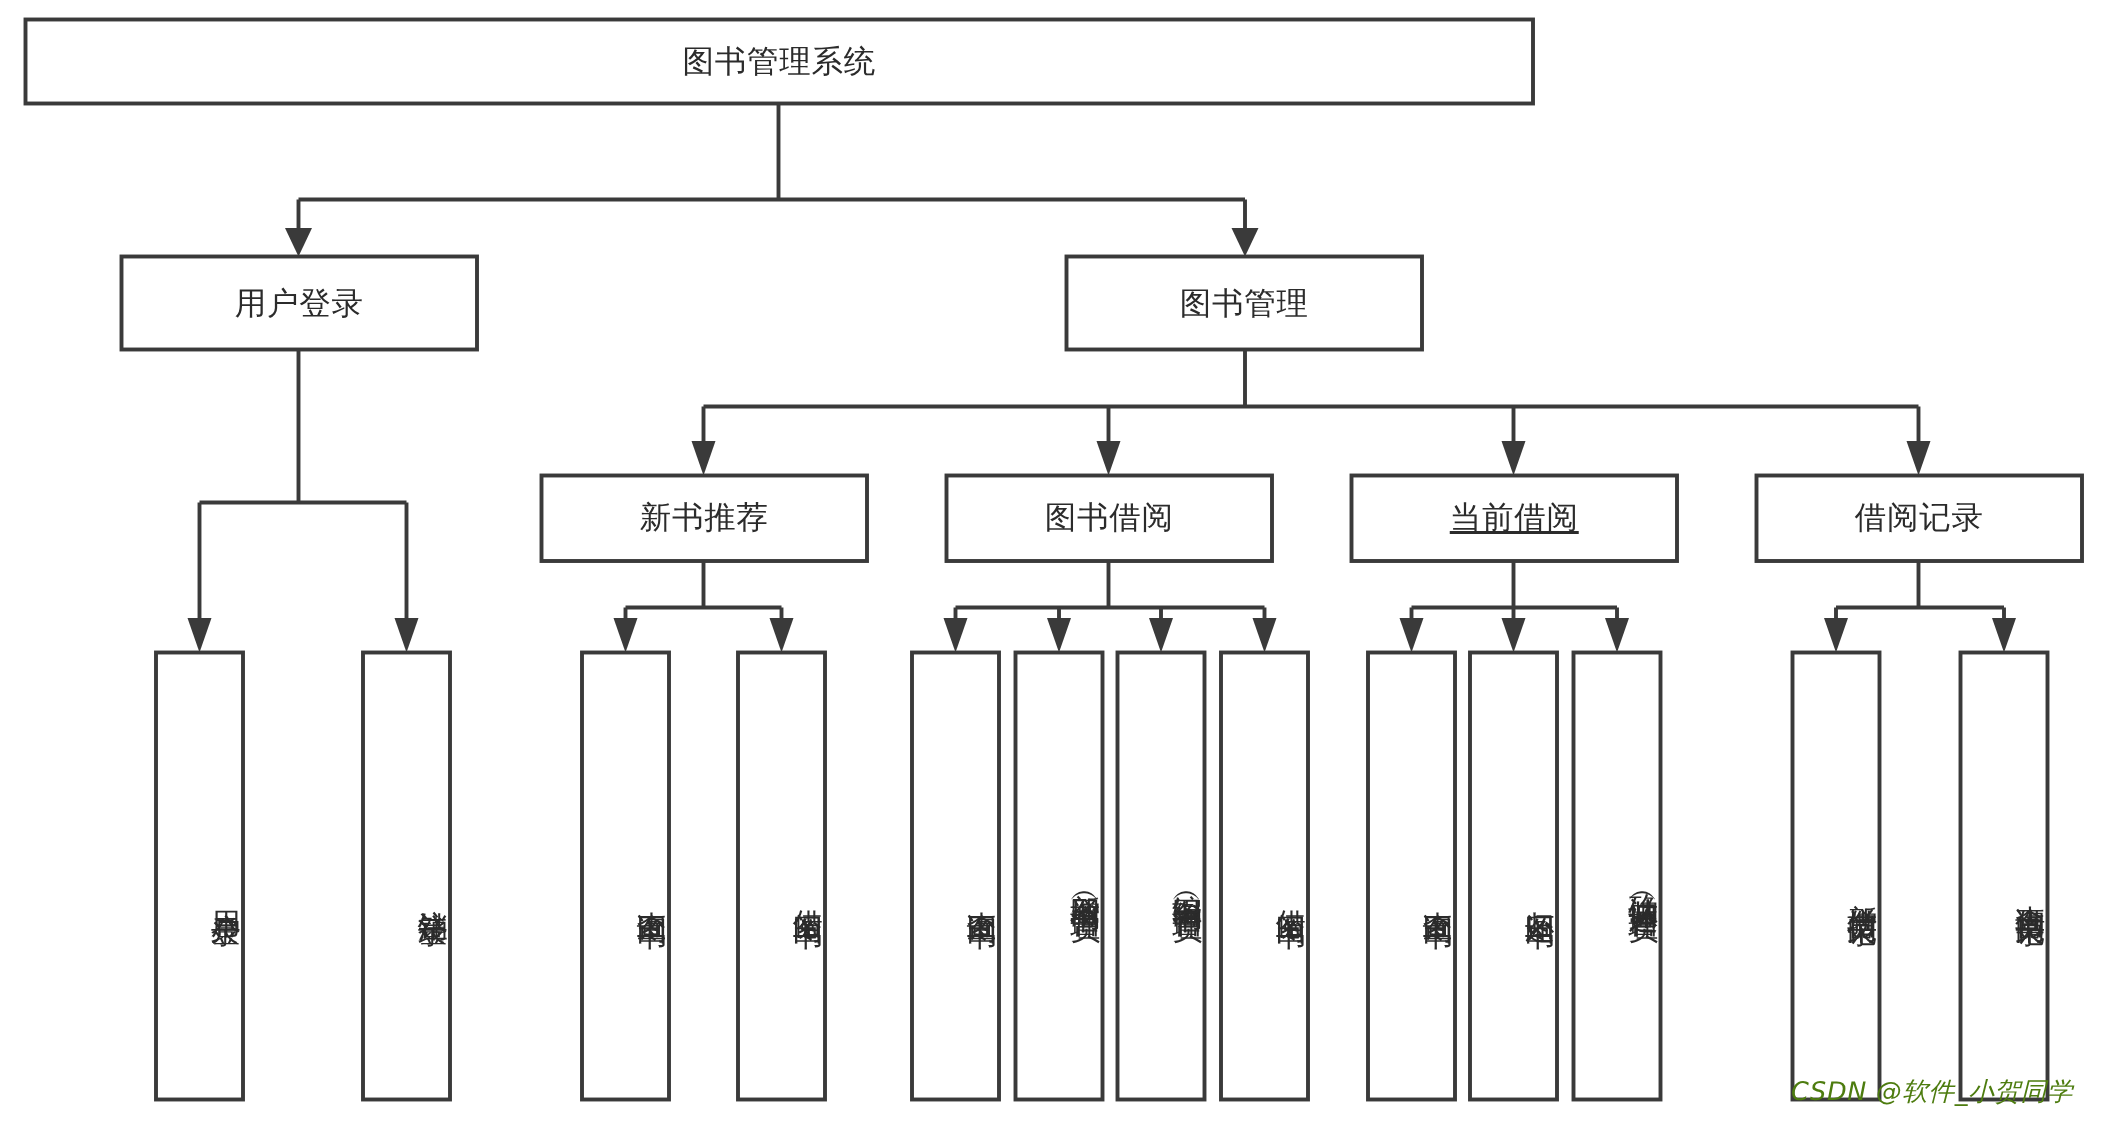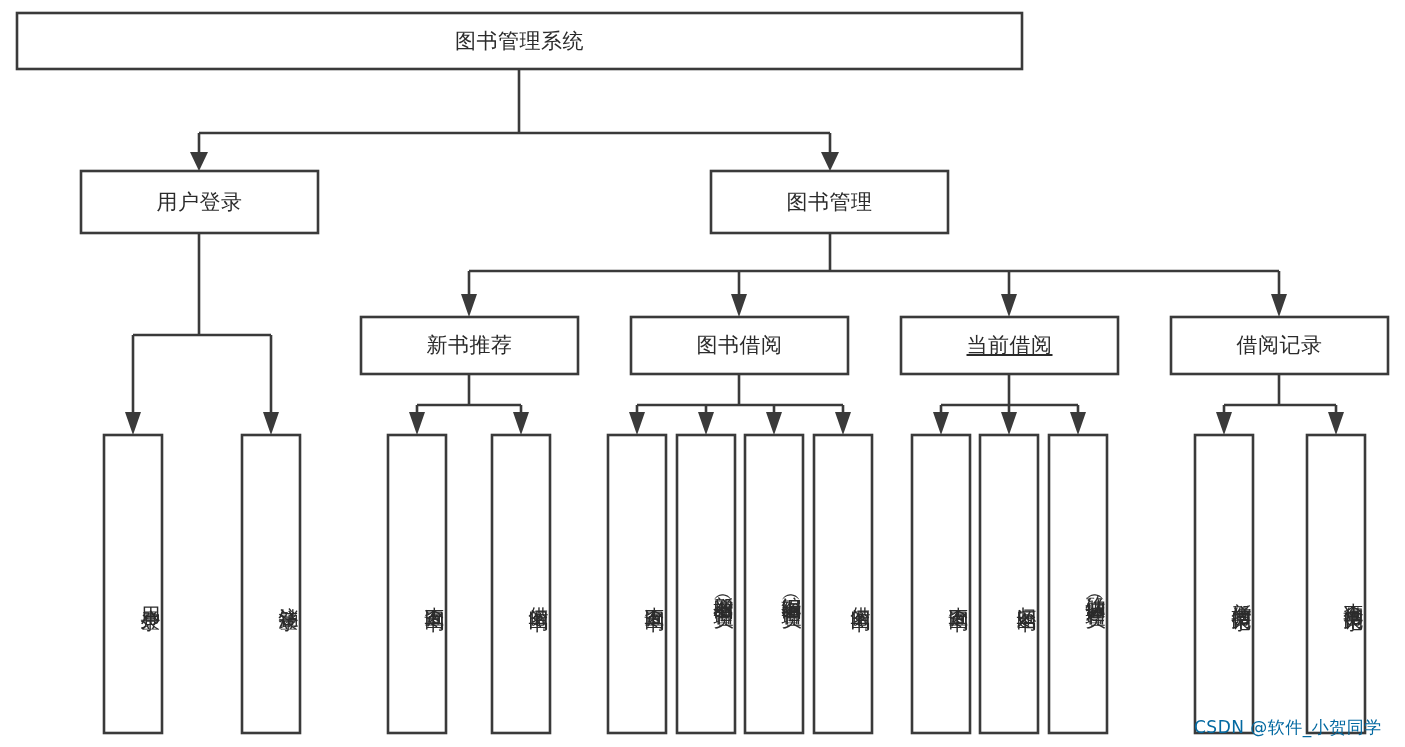--- a/index.html
+++ b/index.html
@@ -60,26 +60,27 @@
     text-orientation: upright;
     letter-spacing: 2px;
     font-size: 20px;
     align-items: flex-start;
     justify-content: center;
     padding-top: 6px;
     box-sizing: border-box;
   }
   .watermark {
     position: absolute;
-    color: #0369a1;
+    color: #4d7c0f;
     font-size: 17px;
     letter-spacing: 0.5px;
     white-space: nowrap;
     pointer-events: none;
     font-family: "DejaVu Sans", "Liberation Sans", sans-serif;
+    font-style: italic;
   }
 </style>
 </head>
 <body>
 
 <div id="diagram-root">
 
   <svg class="canvas" viewBox="0 0 1405 747" xmlns="http://www.w3.org/2000/svg">
 
     <g>

